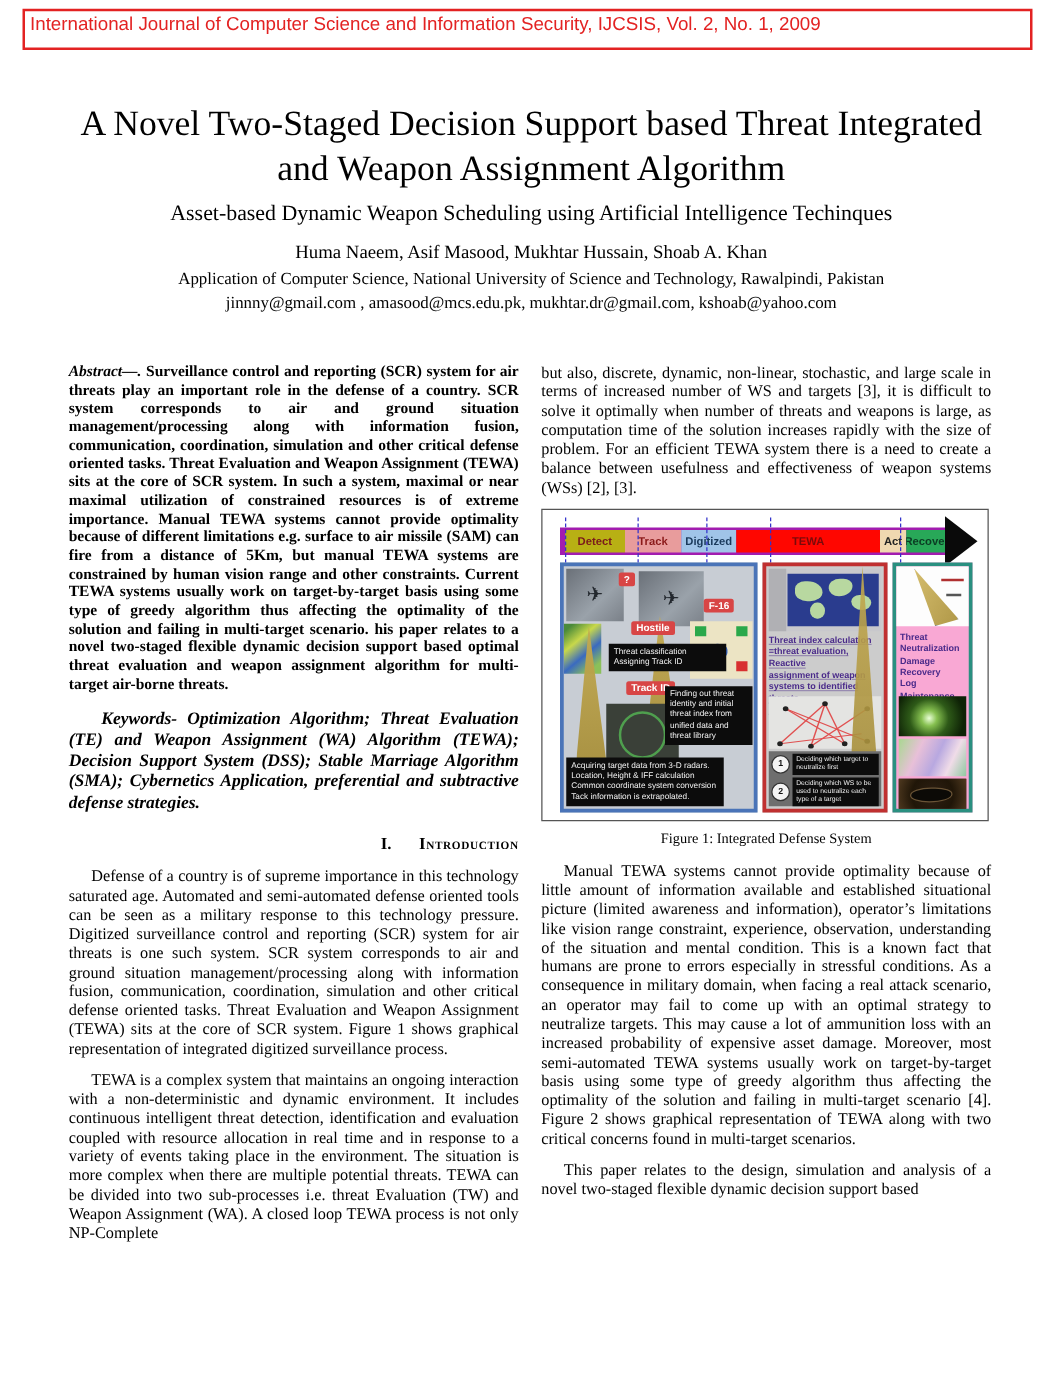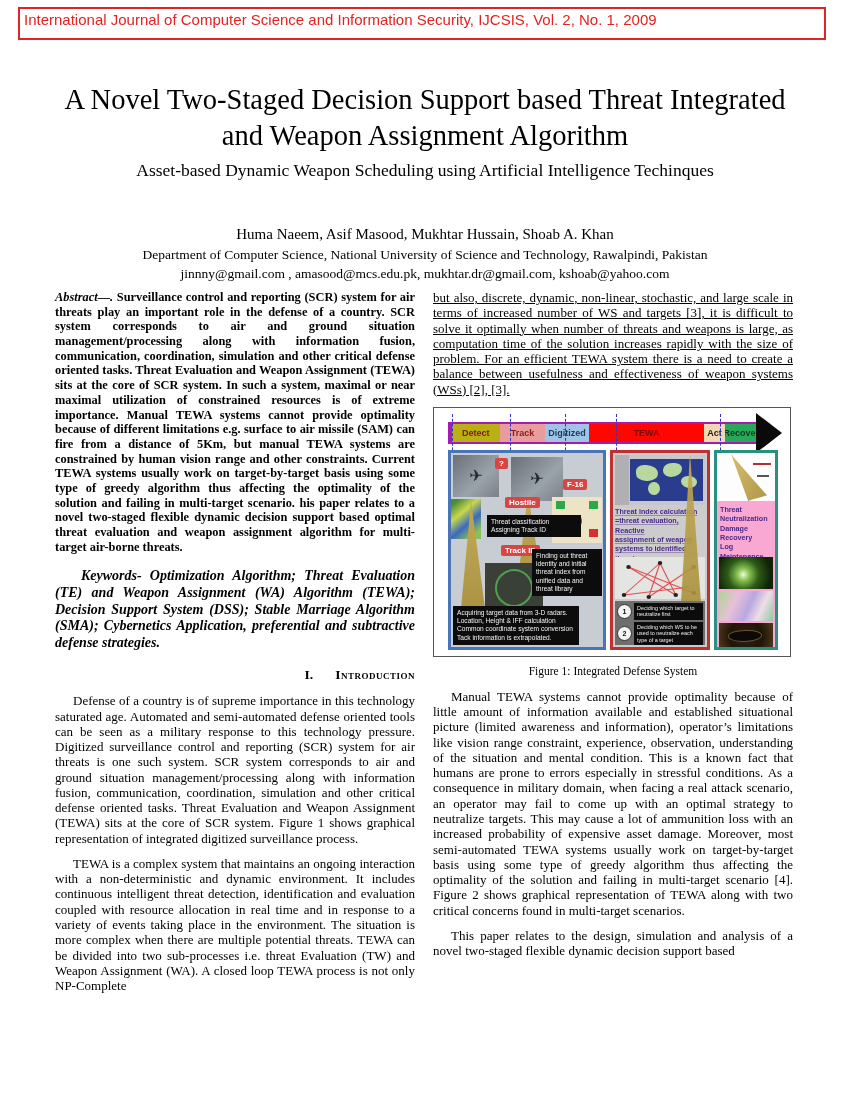--- a/index.html
+++ b/index.html
@@ -12,29 +12,29 @@
   .journal-box{
     position:absolute;left:18px;top:7px;width:808px;height:33px;
     border:2px solid #e32222;box-sizing:border-box;
     font-family:"Liberation Sans",sans-serif;
     color:#e32222;font-size:15px;line-height:19px;padding:1px 4px;
   }
   
   .title-wrap{position:absolute;left:0;top:82px;width:850px;text-align:center;}
   .paper-title{font-size:28.5px;line-height:36px;font-weight:400;margin:0 60px;}
   .paper-subtitle{font-size:17.5px;margin-top:6px;}
-  .authors-wrap{position:absolute;left:0;top:226px;width:850px;text-align:center;}
+  .authors-wrap{position:absolute;left:0;top:194px;width:850px;text-align:center;}
   .author-line{font-size:15px;}
   .affil-line{font-size:13.5px;margin-top:4px;}
   .email-line{font-size:13.5px;margin-top:3px;}
   
   .columns{position:absolute;left:55px;top:290px;width:740px;display:flex;gap:18px;}
   .col{width:360px;}
   .para{font-size:13px;line-height:1.175;text-align:justify;margin:0 0 10px 0;text-indent:18px;}
-  .para.noindent{text-indent:0;text-decoration:underline;}
+  .para.noindent{text-indent:0;}
   .abstract-para{font-size:12.4px;line-height:1.185;font-weight:bold;text-align:justify;margin:0 0 14px 0;}
   .abstract-lead{font-style:italic;}
   .keywords-para{font-size:14px;line-height:1.185;font-weight:bold;font-style:italic;text-align:justify;text-indent:26px;margin:0 0 16px 0;}
   .sec-heading{text-align:right;font-size:13.5px;margin:4px 0 10px 0;font-weight:bold;}
   .sec-num{margin-right:22px;}
   .sec-title{font-variant:small-caps;letter-spacing:.5px;}
   
   .figure-frame{
     width:358px;height:250px;border:1px solid #555;box-sizing:border-box;
     background:#fff;position:relative;margin:4px 0 4px 0;
@@ -101,21 +101,21 @@
   <span>International Journal of Computer Science and Information Security, IJCSIS, Vol. 2, No. 1, 2009</span>
 </div>
 
 <div class="title-wrap">
   <div class="paper-title">A Novel Two-Staged Decision Support based Threat Integrated and Weapon Assignment Algorithm</div>
   <div class="paper-subtitle">Asset-based Dynamic Weapon Scheduling using Artificial Intelligence Techinques</div>
 </div>
 
 <div class="authors-wrap">
   <div class="author-line">Huma Naeem, Asif Masood, Mukhtar Hussain, Shoab A. Khan</div>
-  <div class="affil-line">Department of Computer Science, National University of Science and Technology, Rawalpindi, Pakistan</div>
+  <div class="affil-line">Application of Computer Science, National University of Science and Technology, Rawalpindi, Pakistan</div>
   <div class="email-line">jinnny@gmail.com , amasood@mcs.edu.pk, mukhtar.dr@gmail.com, kshoab@yahoo.com</div>
 </div>
 
 <div class="columns">
 
   <div class="col">
     <p class="abstract-para"><span class="abstract-lead">Abstract—.</span><span> Surveillance control and reporting (SCR) system for air threats play an important role in the defense of a country. SCR system corresponds to air and ground situation management/processing along with information fusion, communication, coordination, simulation and other critical defense oriented tasks. Threat Evaluation and Weapon Assignment (TEWA) sits at the core of SCR system. In such a system, maximal or near maximal utilization of constrained resources is of extreme importance. Manual TEWA systems cannot provide optimality because of different limitations e.g. surface to air missile (SAM) can fire from a distance of 5Km, but manual TEWA systems are constrained by human vision range and other constraints. Current TEWA systems usually work on target-by-target basis using some type of greedy algorithm thus affecting the optimality of the solution and failing in multi-target scenario. his paper relates to a novel two-staged flexible dynamic decision support based optimal threat evaluation and weapon assignment algorithm for multi-target air-borne threats.</span></p>
     <p class="keywords-para"><span>Keywords-</span><span> Optimization Algorithm; Threat Evaluation (TE) and Weapon Assignment (WA) Algorithm (TEWA); Decision Support System (DSS); Stable Marriage Algorithm (SMA); Cybernetics Application, preferential and subtractive defense strategies.</span></p>
     <div class="sec-heading">
       <span class="sec-num">I.</span><span class="sec-title">Introduction</span>

